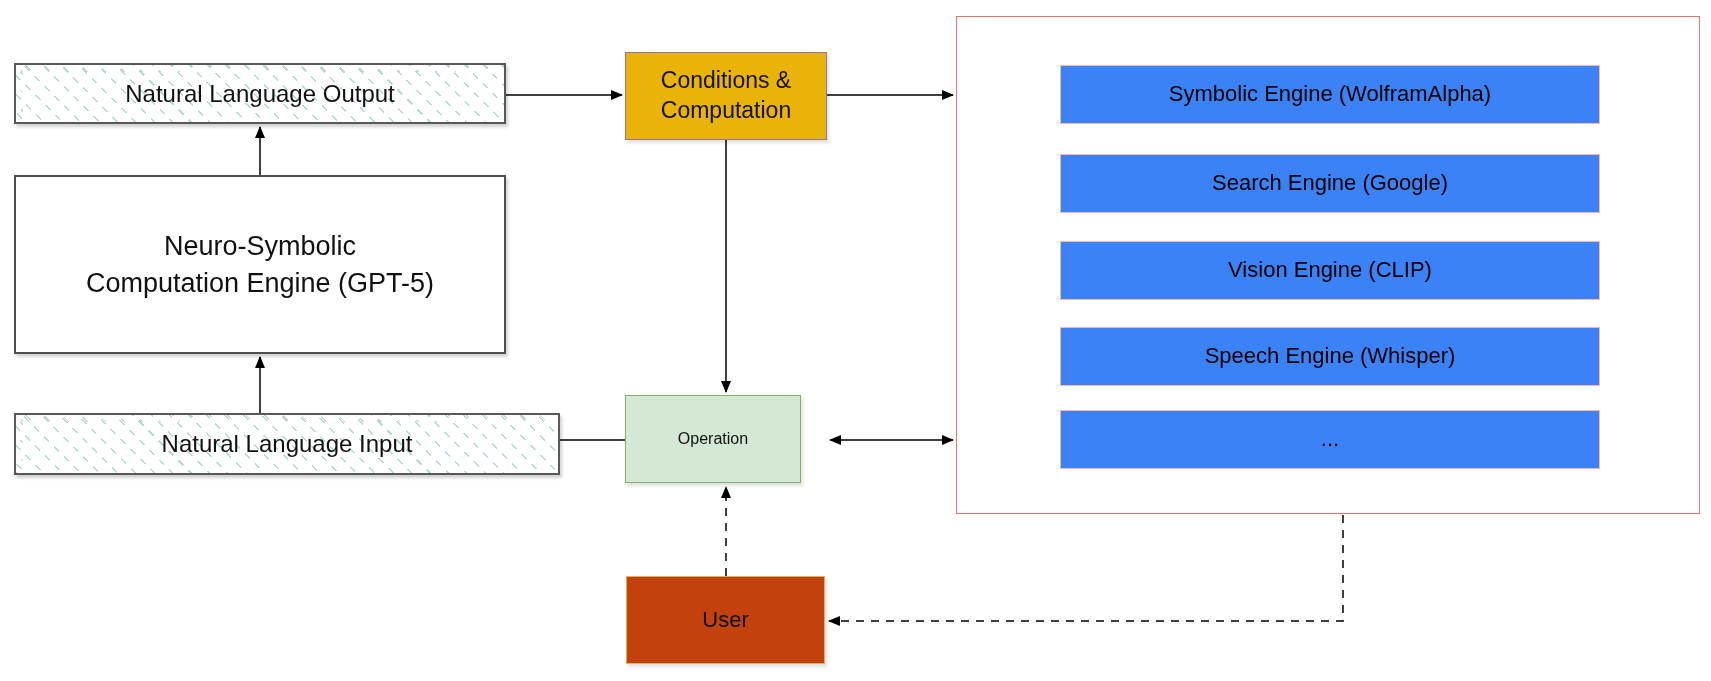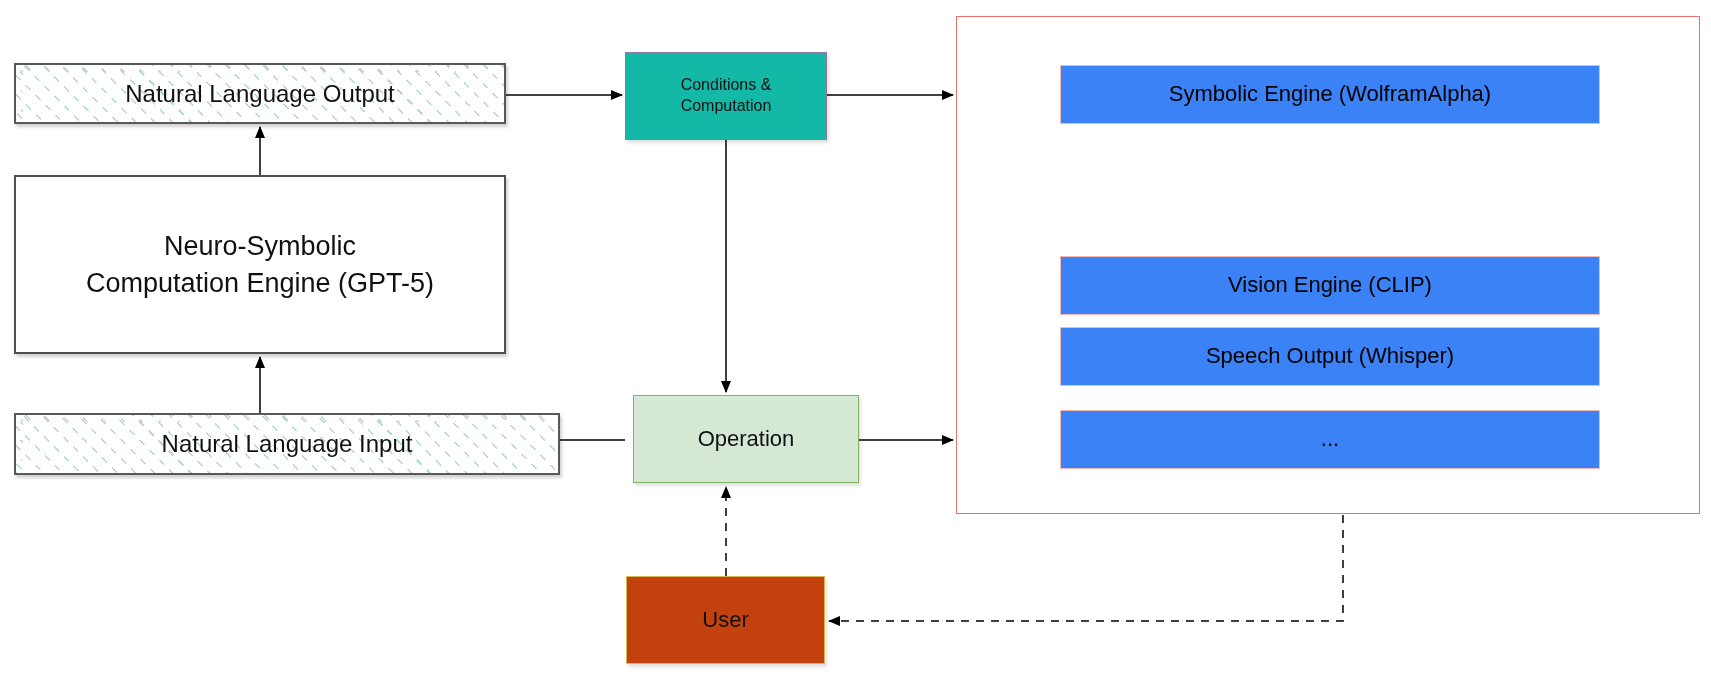--- a/index.html
+++ b/index.html
@@ -42,30 +42,29 @@
     background: #ffffff;
     border: 2px solid #4f4f4f;
     box-shadow: 2px 3px 3px rgba(0,0,0,0.18);
     font-size: 27px;
     font-weight: normal;
     line-height: 1.35;
   }
   
   .cc {
     left: 625px; top: 52px; width: 202px; height: 88px;
-    background: #14b8a6; border: 1.5px solid #9673A6;
+    background: #eab308; border: 1.5px solid #9673A6;
+    box-shadow: 2px 3px 3px rgba(0,0,0,0.12);
+    font-size: 23px;
+  }
+  .op {
+    left: 625px; top: 395px; width: 176px; height: 88px;
+    background: #D5E8D4; border: 1.5px solid #82B366;
     box-shadow: 2px 3px 3px rgba(0,0,0,0.12);
     font-size: 16px;
-  }
-  .op {
-    left: 625px; top: 395px; width: 226px; height: 88px;
-    background: #D5E8D4; border: 1.5px solid #82B366;
-    box-shadow: 2px 3px 3px rgba(0,0,0,0.12);
-    font-size: 22px;
-    margin-left: 8px;
   }
   .user {
     left: 626px; top: 576px; width: 199px; height: 88px;
     background: #c2410c; border: 1.5px solid #D6B656;
     box-shadow: 2px 3px 3px rgba(0,0,0,0.12);
     font-size: 22px;
   }
   
   .panel {
     left: 956px; top: 16px; width: 744px; height: 498px;
@@ -74,21 +73,21 @@
   }
   .engine {
     left: 1060px; width: 540px; height: 59px;
     background: #3b82f6;
     border: 1.5px solid #F5B9B3;
     font-size: 22px;
     color: #000000;
   }
   .eng0 { top: 65px; }
   .eng1 { top: 154px; }
-  .eng2 { top: 256px; text-align: right; }
+  .eng2 { top: 241px; text-align: right; }
   .eng3 { top: 327px; }
   .eng4 { top: 410px; }
   svg.wires { position: absolute; left: 0; top: 0; width: 1711px; height: 681px; pointer-events: none; }
   svg.wires line, svg.wires polyline {
     stroke: #000000;
     stroke-width: 1.5px;
     fill: none;
   }
   svg.wires .dashed { stroke-dasharray: 8 7; }
 </style>
@@ -138,23 +137,26 @@
 
   <div class="box user">
     <span>User</span>
   </div>
 
   <div class="box panel"></div>
 
   <div class="box engine eng0">
     <span>Symbolic Engine (WolframAlpha)</span>
   </div>
+  <div class="box engine eng1">
+    <span>Search Engine (Google)</span>
+  </div>
   <div class="box engine eng2">
     <span>Vision Engine (CLIP)</span>
   </div>
   <div class="box engine eng3">
-    <span>Speech Output (Whisper)</span>
+    <span>Speech Engine (Whisper)</span>
   </div>
   <div class="box engine eng4">
     <span>...</span>
   </div>
 
 </div>
 
 </body></html>

